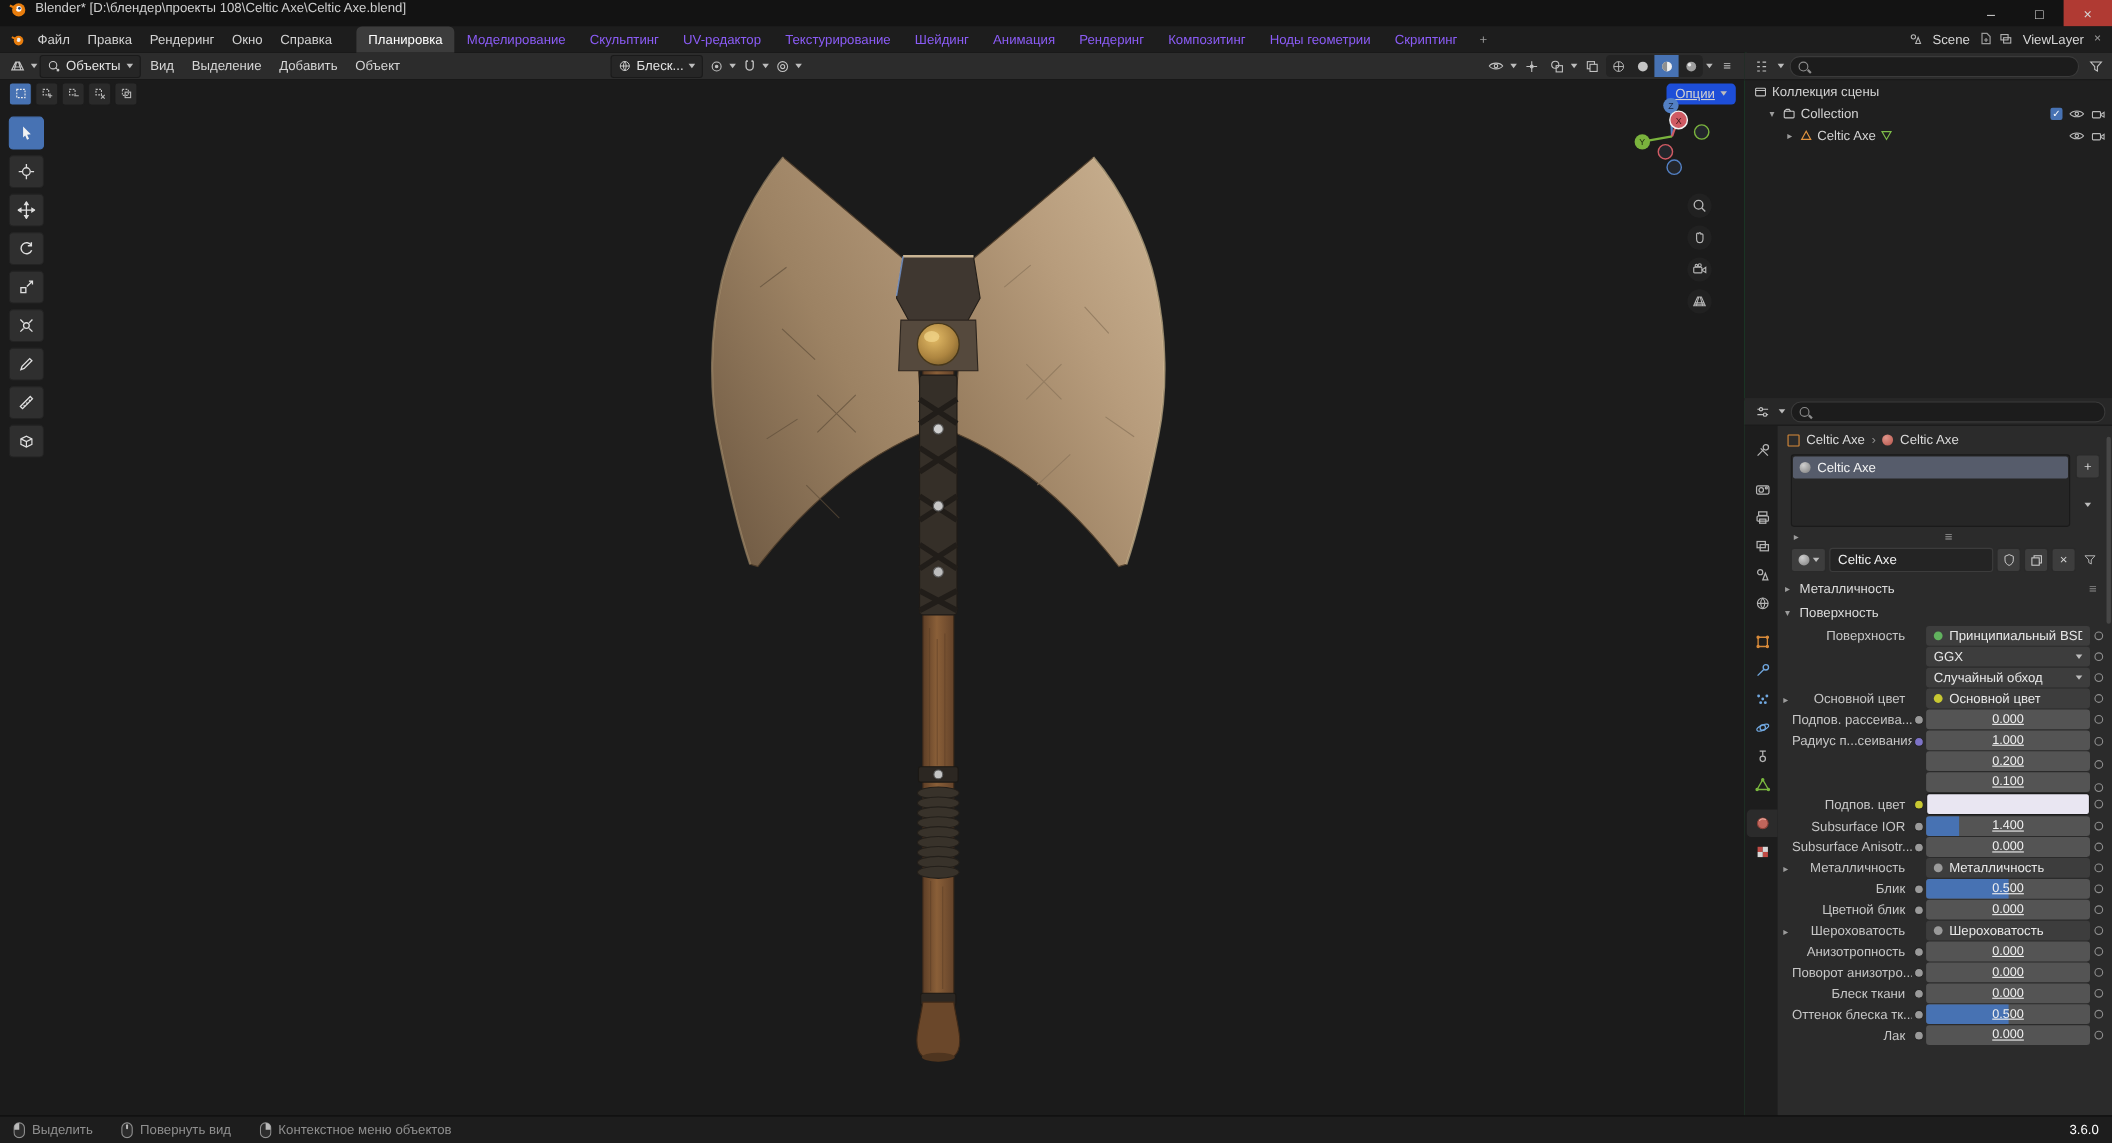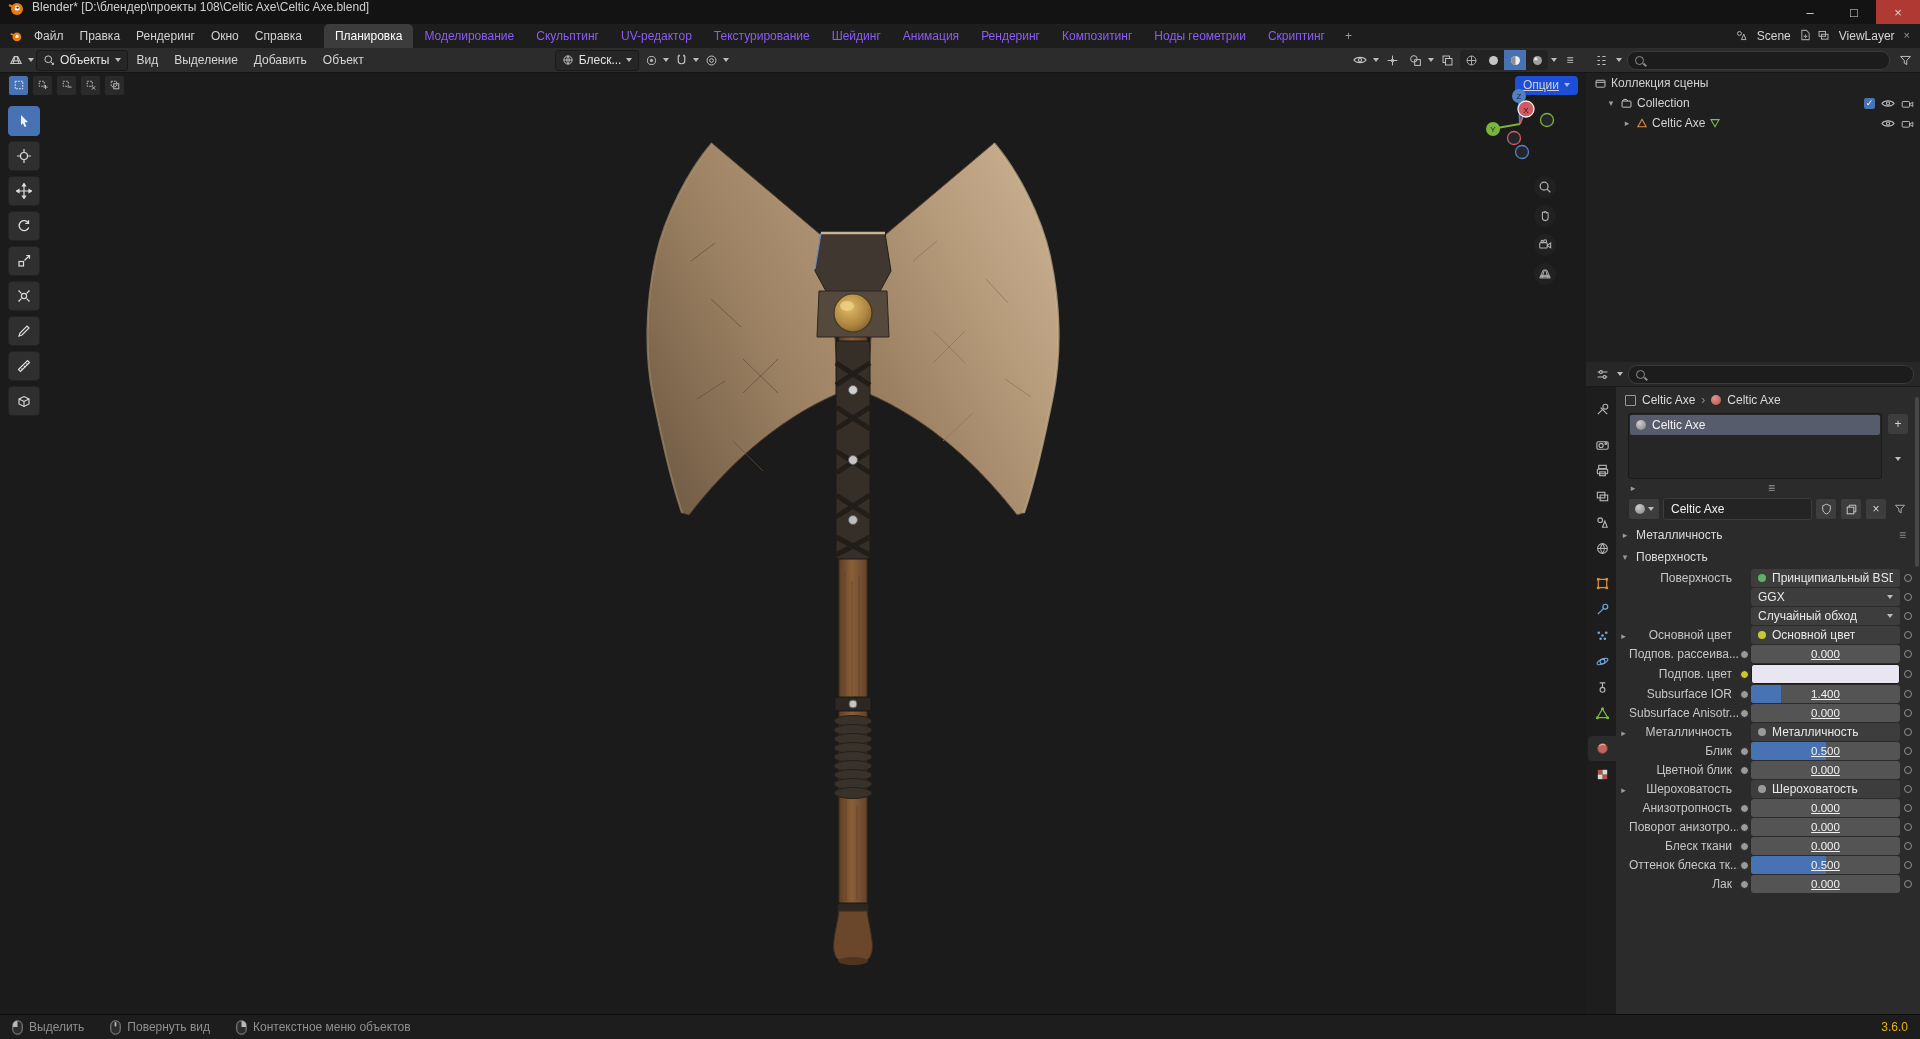--- a/index.html
+++ b/index.html
@@ -116,21 +116,21 @@
   .vstack{flex:1;display:flex;flex-direction:column;gap:1px;min-width:0;}
   .vrow{align-items:stretch;}
   .vrow .plabel,.vrow .acell{line-height:18px;}
   .vrow .scell{align-items:flex-start;padding-top:6px;}
   .vrow .kcell{flex-direction:column;align-items:center;gap:13px;padding-top:6px;}
   .wtext{overflow:hidden;white-space:nowrap;}
 
   
   .statusbar{position:absolute;left:0;right:0;bottom:0;height:24px;background:#1d1d1d;border-top:1px solid #0d0d0d;display:flex;align-items:center;gap:26px;padding:0 12px;color:#8f8f8f;}
   .hint{display:flex;align-items:center;gap:6px;}
-  .sb-version{margin-left:auto;color:#eab308;}
+  .sb-version{margin-left:auto;color:#ffffff;}
 </style>
 </head>
 <body>
 
 <div class="app">
 
   <div class="titlebar">
     <span class="logo">
       <svg width="16" height="16" viewBox="0 0 16 16">
           <circle cx="9" cy="9" r="6" fill="#e87d0d"></circle>
@@ -855,20 +855,43 @@
             </span>
           <div class="widget wnum">
             <span class="fillbar" style="width: 0%;"></span>
             <span class="wval">0.000</span>
           </div>
           <span class="kcell">
               <i class="kdot"></i>
             </span>
         </div>
 
+        <div class="prow vrow">
+          <span class="acell"></span>
+          <span class="plabel">Радиус п...сеивания</span>
+          <span class="scell">
+              <span class="socket purple"></span>
+            </span>
+          <div class="vstack">
+            <div class="widget wnum">
+                <span class="wval">1.000</span>
+              </div>
+            <div class="widget wnum">
+                <span class="wval">0.200</span>
+              </div>
+            <div class="widget wnum">
+                <span class="wval">0.100</span>
+              </div>
+          </div>
+          <span class="kcell">
+            <i class="kdot"></i>
+            <i class="kdot"></i>
+            <i class="kdot"></i>
+          </span>
+        </div>
 
         <div class="prow">
           <span class="acell"></span>
           <span class="plabel">Подпов. цвет</span>
           <span class="scell">
               <span class="socket yellow"></span>
             </span>
           <div class="widget wcolor" style="background: rgb(233, 230, 242);"></div>
           <span class="kcell">
               <i class="kdot"></i>

